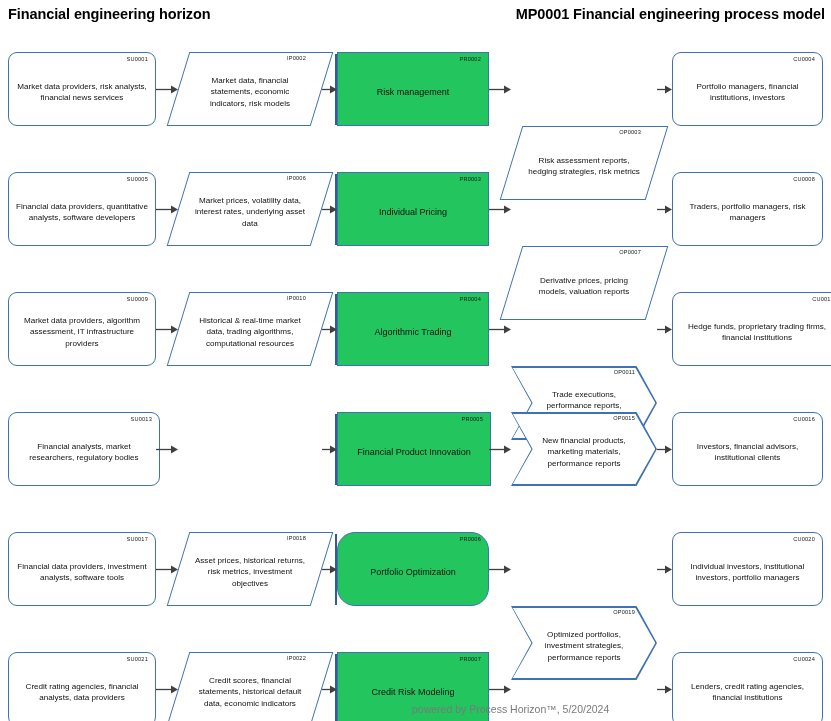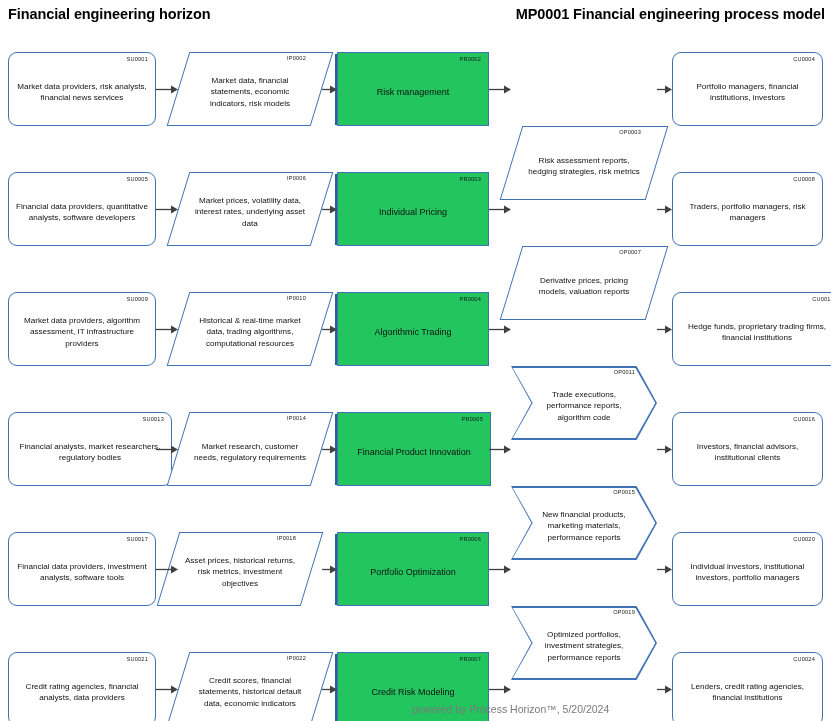--- a/index.html
+++ b/index.html
@@ -336,30 +336,23 @@
         </svg>
       </div>
       <div class="arrow" style="left: 657px; width: 15px;">
         <svg width="15" height="9" viewBox="0 0 15 9">
           <line x1="0" y1="4.5" x2="9" y2="4.5" stroke="#404040" stroke-width="1.3"></line>
           <polygon points="8,0.6 15,4.5 8,8.4" fill="#404040"></polygon>
         </svg>
       </div>
     </div>
     <div class="row" style="top: 372px;">
-      <div class="node shape-round" style="left: 8px; width: 164px; top: 0px;">
+      <div class="node shape-round" style="left: 8px; width: 152px; top: 0px;">
         <div class="code">SU0013</div>
         <div class="node-text">Financial analysts, market researchers, regulatory bodies</div>
-      </div>
-      <div class="node shape-para" style="left: 178px; width: 144px; top: 0px;">
-        <div class="skin"></div>
-        <div class="content">
-          <div class="code">IP0014</div>
-          <div class="node-text">Market research, customer needs, regulatory requirements</div>
-        </div>
       </div>
       <div class="node shape-rect" style="left: 337px; width: 154px; top: 0px;">
         <div class="code">PR0005</div>
         <div class="node-text">Financial Product Innovation</div>
       </div>
       <div class="node shape-chev" style="left: 511px; width: 146px; top: 0px;">
         <div class="skin"></div>
         <div class="content">
           <div class="code">OP0015</div>
           <div class="node-text">New financial products, marketing materials, performance reports</div>
@@ -392,28 +385,28 @@
           <line x1="0" y1="4.5" x2="9" y2="4.5" stroke="#404040" stroke-width="1.3"></line>
           <polygon points="8,0.6 15,4.5 8,8.4" fill="#404040"></polygon>
         </svg>
       </div>
     </div>
     <div class="row" style="top: 492px;">
       <div class="node shape-round" style="left: 8px; width: 148px; top: 0px;">
         <div class="code">SU0017</div>
         <div class="node-text">Financial data providers, investment analysts, software tools</div>
       </div>
-      <div class="node shape-para" style="left: 168px; width: 144px; top: 0px;">
+      <div class="node shape-para" style="left: 178px; width: 144px; top: 0px;">
         <div class="skin"></div>
         <div class="content">
           <div class="code">IP0018</div>
           <div class="node-text">Asset prices, historical returns, risk metrics, investment objectives</div>
         </div>
       </div>
-      <div class="node shape-rect" style="left: 337px; width: 152px; top: 0px;">
+      <div class="node shape-rect" style="left: 337px; width: 152px; top: 0px; border-radius: 18px;">
         <div class="code">PR0006</div>
         <div class="node-text">Portfolio Optimization</div>
       </div>
       <div class="node shape-chev" style="left: 511px; width: 146px; top: 0px;">
         <div class="skin"></div>
         <div class="content">
           <div class="code">OP0019</div>
           <div class="node-text">Optimized portfolios, investment strategies, performance reports</div>
         </div>
       </div>

